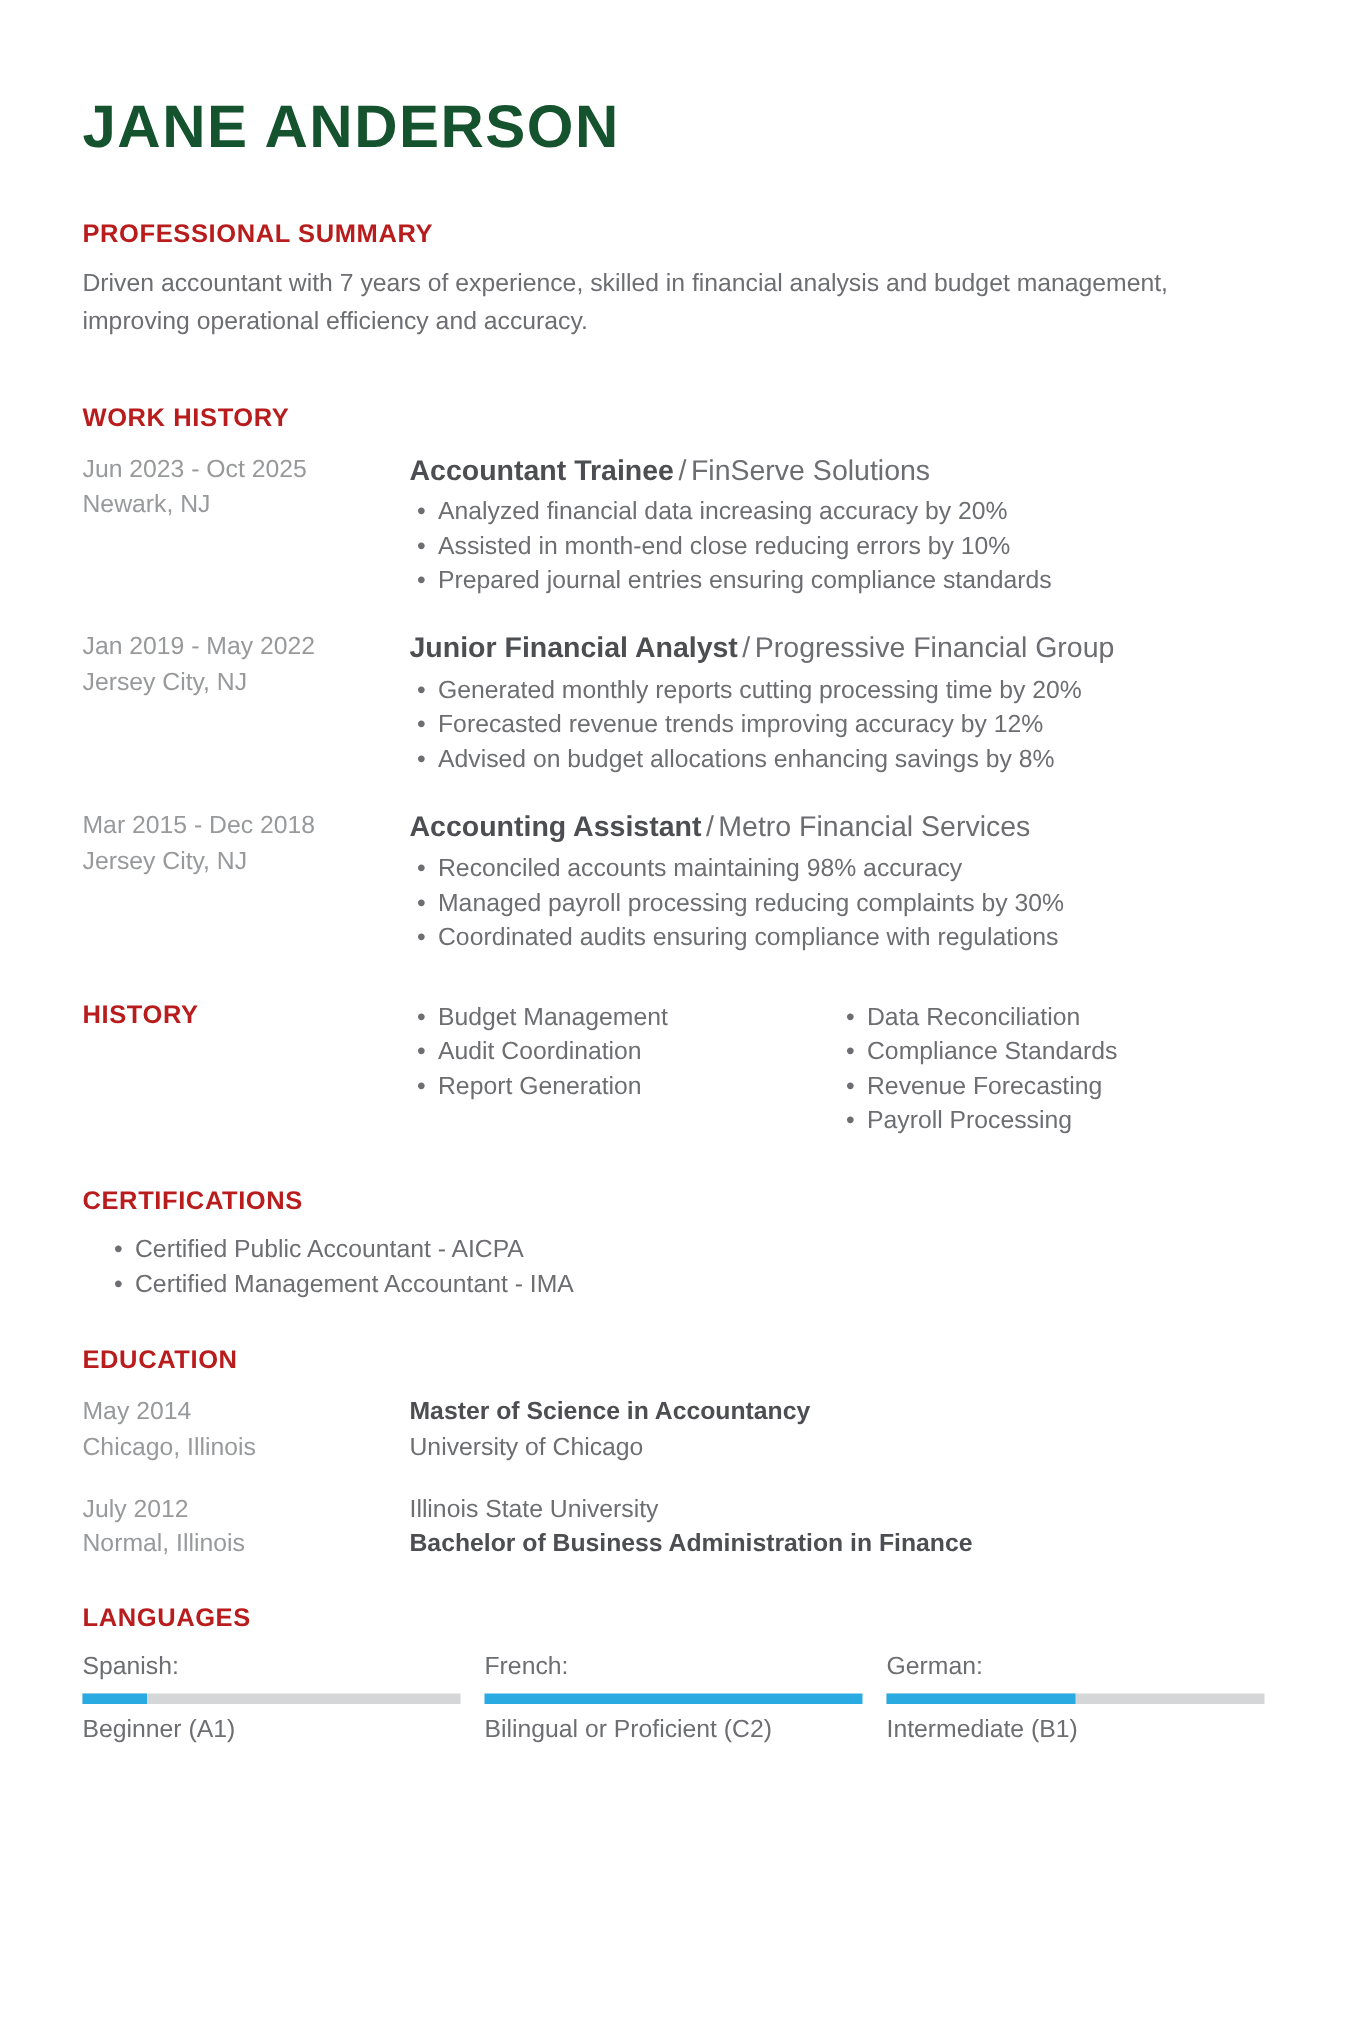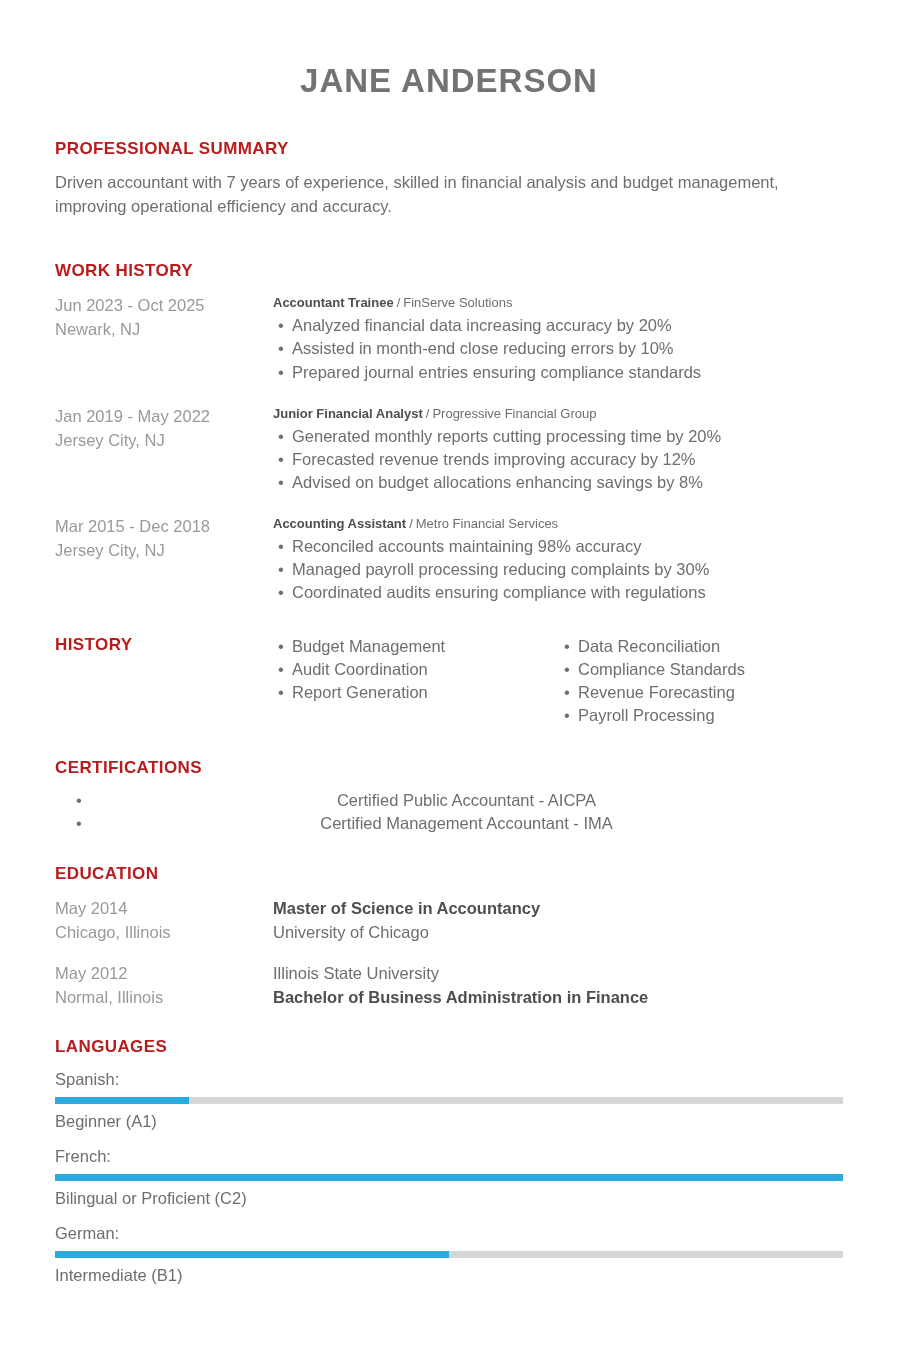--- a/index.html
+++ b/index.html
@@ -9,25 +9,25 @@
     background: #ffffff;
     font-family: "Liberation Sans", sans-serif;
     color: #6D6E71;
     overflow: hidden;
   }
   .page { padding: 64px 57px 0 55px; }
 
   
   .name {
     margin: 0;
-    text-align: center;
-    font-size: 33px;
+    text-align: left;
+    font-size: 40px;
     font-weight: bold;
     letter-spacing: 1px;
-    color: #737373;
+    color: #14532d;
     line-height: 1.05;
   }
   .contact {
     margin-top: 16px;
     display: flex;
     justify-content: center;
     align-items: center;
     gap: 11px;
     font-size: 16.5px;
     color: #6D6E71;
@@ -64,21 +64,21 @@
 
   
   .row { display: grid; grid-template-columns: 218px 1fr; }
   .job-row { margin-top: 13px; }
   .job-row + .job-row { margin-top: 21px; }
   .dates, .loc {
     color: #97999B;
     font-size: 16.5px;
     line-height: 1.45;
   }
-  .title-line { font-size: 13px; line-height: 1.4; color: #6D6E71; }
+  .title-line { font-size: 19px; line-height: 1.4; color: #6D6E71; }
   .job-title, .degree { font-weight: bold; color: #4D4E51; }
   .title-sep { margin: 0 3px; }
 
   ul.blist { list-style: none; margin: 2px 0 0; padding: 0; }
   ul.blist li {
     position: relative;
     padding-left: 19px;
     font-size: 16.5px;
     line-height: 1.4;
     color: #6D6E71;
@@ -89,32 +89,32 @@
     left: 5px;
     color: #6D6E71;
   }
 
   
   .skills-cols { display: grid; grid-template-columns: 286px 1fr; }
   .skills-cols ul.blist { margin-top: 0; }
   .skills-cols li { line-height: 1.47; }
 
   
-  .sec-certs ul.blist { margin-top: 11px; margin-left: 16px; text-align: center; }
+  .sec-certs ul.blist { margin-top: 11px; margin-left: 16px; }
   .sec-certs li { line-height: 1.5; }
 
   
   .edu-row { margin-top: 13px; }
   .edu-row + .edu-row { margin-top: 17px; }
   .edu-line { font-size: 16.5px; line-height: 1.45; }
 
   
   .lang-grid {
     display: grid;
-    grid-template-columns: 1fr;
+    grid-template-columns: 1fr 1fr 1fr;
     column-gap: 18px;
     row-gap: 11px;
     margin-top: 13px;
     gap: 16px;
   }
   .lang-name, .lang-level { font-size: 16.5px; color: #6D6E71; }
   .lang-bar {
     margin-top: 8px;
     height: 7px;
     background: #D5D6D8;
@@ -225,21 +225,21 @@
         <div class="loc">Chicago, Illinois</div>
       </div>
       <div>
         <div class="edu-line degree">Master of Science in Accountancy</div>
         <div class="edu-line">University of Chicago</div>
       </div>
     </div>
 
     <div class="row edu-row">
       <div>
-        <div class="dates">May 2012</div>
+        <div class="dates">July 2012</div>
         <div class="loc">Normal, Illinois</div>
       </div>
       <div>
         <div class="edu-line">Illinois State University</div>
         <div class="edu-line degree">Bachelor of Business Administration in Finance</div>
       </div>
     </div>
   </section>
 
   <section class="sec-languages">

